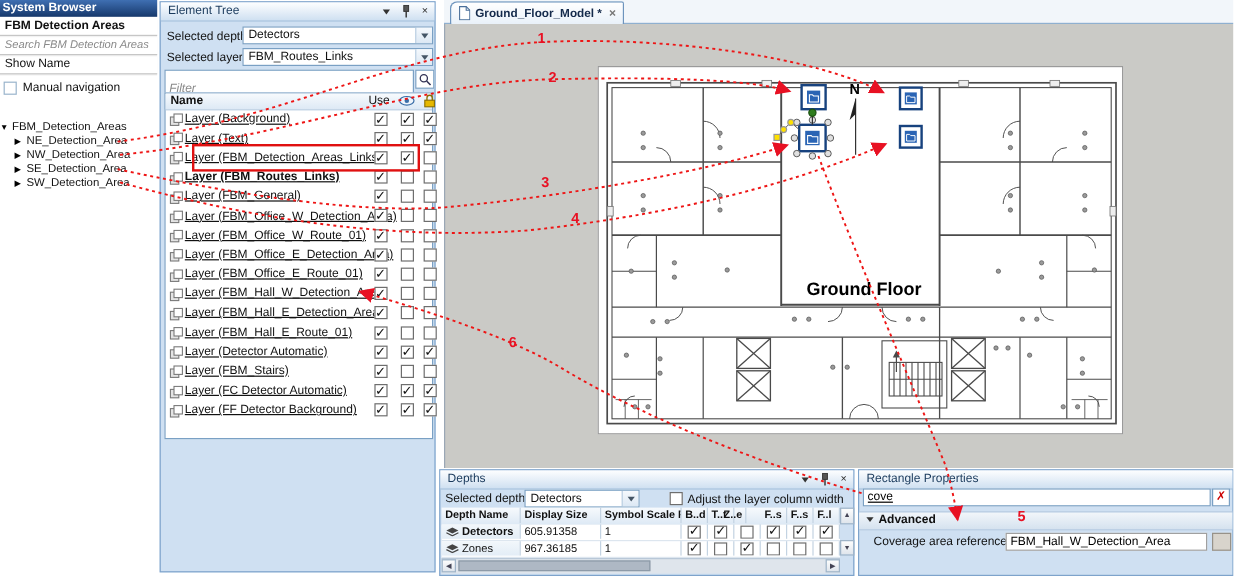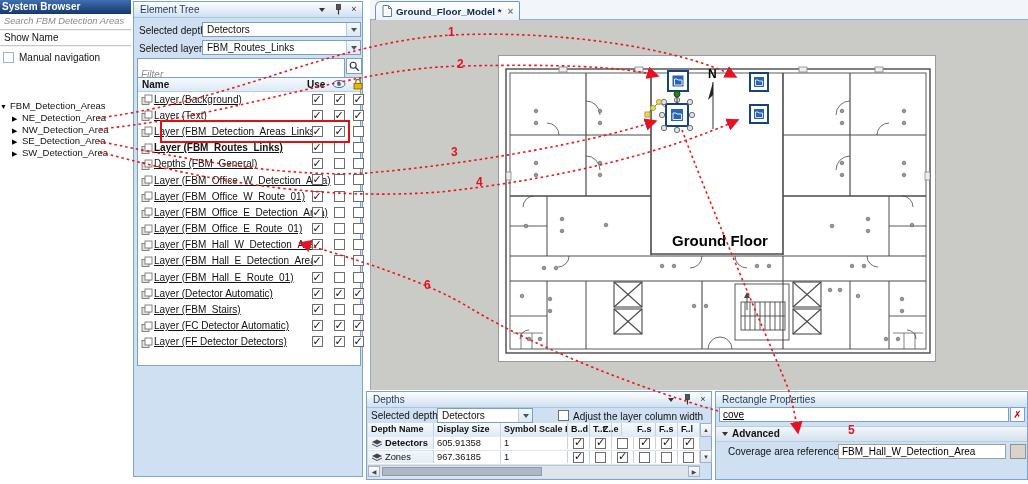--- a/index.html
+++ b/index.html
@@ -62,20 +62,21 @@
   #overlay{position:absolute;left:0;top:0;width:1028px;height:484px;pointer-events:none;z-index:50;}
   .anno-num{position:absolute;color:#e81123;font-weight:bold;font-size:12px;z-index:51;pointer-events:none;}
 </style>
 </head>
 <body>
 
 <div id="root">
 
   <div id="sysbrowser">
     <div id="sb-header">System Browser</div>
+    <div class="sb-row" style="font-weight:bold;">FBM Detection Areas</div>
     <div class="sb-row" style="font-style:italic;color:#8a8a8a;font-size:9.3px;">Search FBM Detection Areas</div>
     <div class="sb-row">Show Name</div>
     <div style="position:relative;height:20px;margin-top:4px;">
       <span class="cb" style="left:3px;top:2px;border-color:#9ab4cc;"></span>
       <span class="lbl" style="left:19px;top:2px;">Manual navigation</span>
     </div>
     <div class="sb-tree">
       <div class="tree-root"><span class="tri">▼</span><span>FBM_Detection_Areas</span></div>
       <div id="sb-children">
           <div class="tree-item"><span class="tri">▶</span><span>NE_Detection_Area</span></div>
@@ -120,21 +121,21 @@
     <span style="position:absolute;left:212px;top:56px;width:16px;height:16px;background:#fff;border:1px solid #7aa0c4;box-sizing:border-box;display:flex;align-items:center;justify-content:center;">
       <svg width="11" height="11" viewBox="0 0 11 11">
           <circle cx="4.2" cy="4.2" r="3" fill="none" stroke="#335" stroke-width="1.1"></circle>
           <line x1="6.5" y1="6.5" x2="9.8" y2="9.8" stroke="#335" stroke-width="1.3"></line>
         </svg>
     </span>
 
     <div id="et-list">
       <div id="et-colhead">
         <span class="lbl" style="left:4px;top:1px;font-weight:bold;">Name</span>
-        <span class="lbl" style="left:169px;top:1px;font-weight:bold;">Use</span>
+        <span class="lbl" style="left:169px;top:1px;font-weight:normal;">Use</span>
         <span class="lbl" style="left:194px;top:1px;">
           <svg width="14" height="10" viewBox="0 0 14 10">
               <ellipse cx="7" cy="5" rx="6" ry="3.6" fill="#eef4fb" stroke="#3a6ea8" stroke-width="1"></ellipse>
               <circle cx="7" cy="5" r="1.9" fill="#3a6ea8"></circle>
             </svg>
         </span>
         <span class="lbl" style="left:214px;top:0px;">
           <svg width="12" height="12" viewBox="0 0 12 12">
               <rect x="2" y="5.5" width="8" height="5.5" fill="#e6b800" stroke="#8a6d00" stroke-width="0.9"></rect>
               <path d="M3.8 5.5 V3.6 a2.2 2.2 0 0 1 4.4 0 V5.5" fill="none" stroke="#8a6d00" stroke-width="1.1"></path>
@@ -180,21 +181,21 @@
             <span class="lname" style="font-weight: bold;">Layer (FBM_Routes_Links)</span>
             <span class="cb checked" style="left: 173.5px; top: 2.5px;"></span>
             <span class="cb" style="left: 195.5px; top: 2.5px;"></span>
             <span class="cb" style="left: 214.5px; top: 2.5px;"></span>
           </div>
           <div class="layer-row">
             <svg class="licon" width="12" height="12" viewBox="0 0 12 12">
               <rect x="1" y="3.5" width="7" height="7" fill="#e4e4e4" stroke="#777" stroke-width="0.9"></rect>
               <rect x="4" y="1" width="7" height="7" fill="#fff" stroke="#777" stroke-width="0.9"></rect>
             </svg>
-            <span class="lname">Depths (FBM_General)</span>
+            <span class="lname">Layer (FBM_General)</span>
             <span class="cb checked" style="left: 173.5px; top: 2.5px;"></span>
             <span class="cb" style="left: 195.5px; top: 2.5px;"></span>
             <span class="cb" style="left: 214.5px; top: 2.5px;"></span>
           </div>
           <div class="layer-row">
             <svg class="licon" width="12" height="12" viewBox="0 0 12 12">
               <rect x="1" y="3.5" width="7" height="7" fill="#e4e4e4" stroke="#777" stroke-width="0.9"></rect>
               <rect x="4" y="1" width="7" height="7" fill="#fff" stroke="#777" stroke-width="0.9"></rect>
             </svg>
             <span class="lname">Layer (FBM_Office_W_Detection_Area)</span>
@@ -290,21 +291,21 @@
             <span class="lname">Layer (FC Detector Automatic)</span>
             <span class="cb checked" style="left: 173.5px; top: 2.5px;"></span>
             <span class="cb checked" style="left: 195.5px; top: 2.5px;"></span>
             <span class="cb checked" style="left: 214.5px; top: 2.5px;"></span>
           </div>
           <div class="layer-row">
             <svg class="licon" width="12" height="12" viewBox="0 0 12 12">
               <rect x="1" y="3.5" width="7" height="7" fill="#e4e4e4" stroke="#777" stroke-width="0.9"></rect>
               <rect x="4" y="1" width="7" height="7" fill="#fff" stroke="#777" stroke-width="0.9"></rect>
             </svg>
-            <span class="lname">Layer (FF Detector Detectors)</span>
+            <span class="lname">Layer (FF Detector Background)</span>
             <span class="cb checked" style="left: 173.5px; top: 2.5px;"></span>
             <span class="cb checked" style="left: 195.5px; top: 2.5px;"></span>
             <span class="cb checked" style="left: 214.5px; top: 2.5px;"></span>
           </div>
         </div>
     </div>
     <div id="et-highlight"></div>
   </div>
 
   <div id="tabbar">

